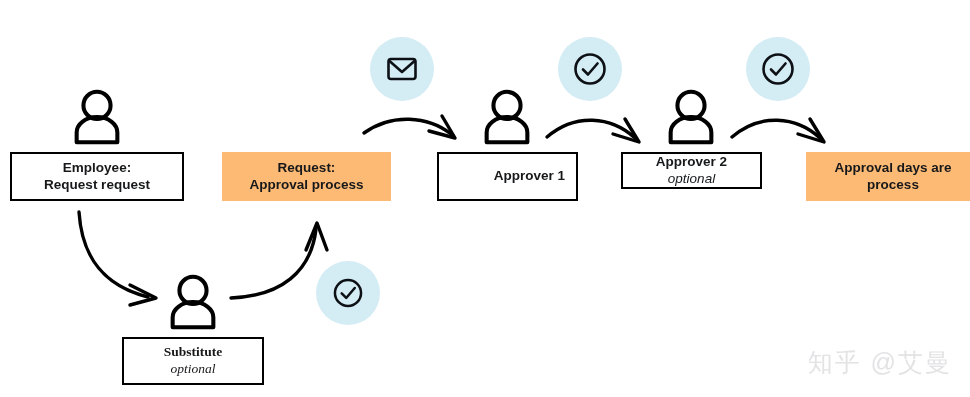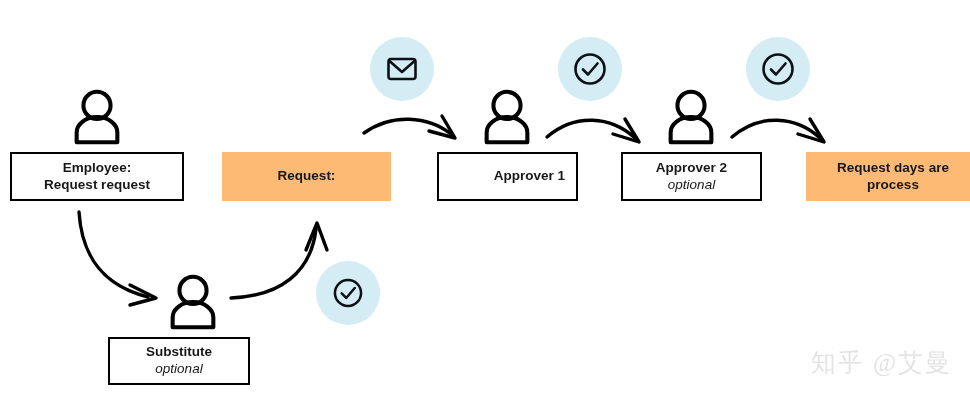--- a/index.html
+++ b/index.html
@@ -76,21 +76,20 @@
   
   .watermark {
     position: absolute;
     right: 18px;
     bottom: 18px;
     font-size: 25px;
     color: #e3e3e5;
     letter-spacing: 2px;
     white-space: nowrap;
     user-select: none;
-    font-family: Liberation Serif, serif;
   }
 </style>
 </head>
 <body>
 
 <div id="canvas">
 
   <svg class="arrows" viewBox="0 0 970 397" xmlns="http://www.w3.org/2000/svg">
 
     <g fill="none" stroke="#000000" stroke-width="3.4" stroke-linecap="round" stroke-linejoin="round">
@@ -175,36 +174,37 @@
     </svg>
   </div>
 
   <div class="node-box outlined" style="left:10px; top:152px; width:174px; height:49px;">
     <span class="line-regular">Employee:</span>
     <span class="line-bold">Request request</span>
   </div>
 
   <div class="node-box filled" style="left:222px; top:152px; width:169px; height:49px;">
     <span class="line-regular">Request:</span>
+    <span class="line-bold">Approval process</span>
   </div>
 
   <div class="node-box outlined" style="left:437px; top:152px; width:141px; height:49px;padding-left:44px;">
     <span class="line-bold">Approver 1</span>
   </div>
 
-  <div class="node-box outlined" style="left:621px; top:152px; width:141px; height:49px;">
+  <div class="node-box outlined" style="left:621px; top:152px; width:141px; height:37px;">
     <span class="line-bold">Approver 2</span>
     <span class="line-italic">optional</span>
   </div>
 
   <div class="node-box filled" style="left:806px; top:152px; width:174px; height:49px;">
-    <span class="line-regular">Request days are</span>
+    <span class="line-regular">Approval days are</span>
     <span class="line-regular">process</span>
   </div>
 
-  <div class="node-box outlined" style="left:108px; top:337px; width:142px; height:48px;">
+  <div class="node-box outlined" style="left:122px; top:337px; width:142px; height:48px;font-family:Liberation Serif, serif;">
     <span class="line-bold">Substitute</span>
     <span class="line-italic">optional</span>
   </div>
 
   <div class="watermark">知乎 @艾曼</div>
 
 </div>
 
 </body></html>

